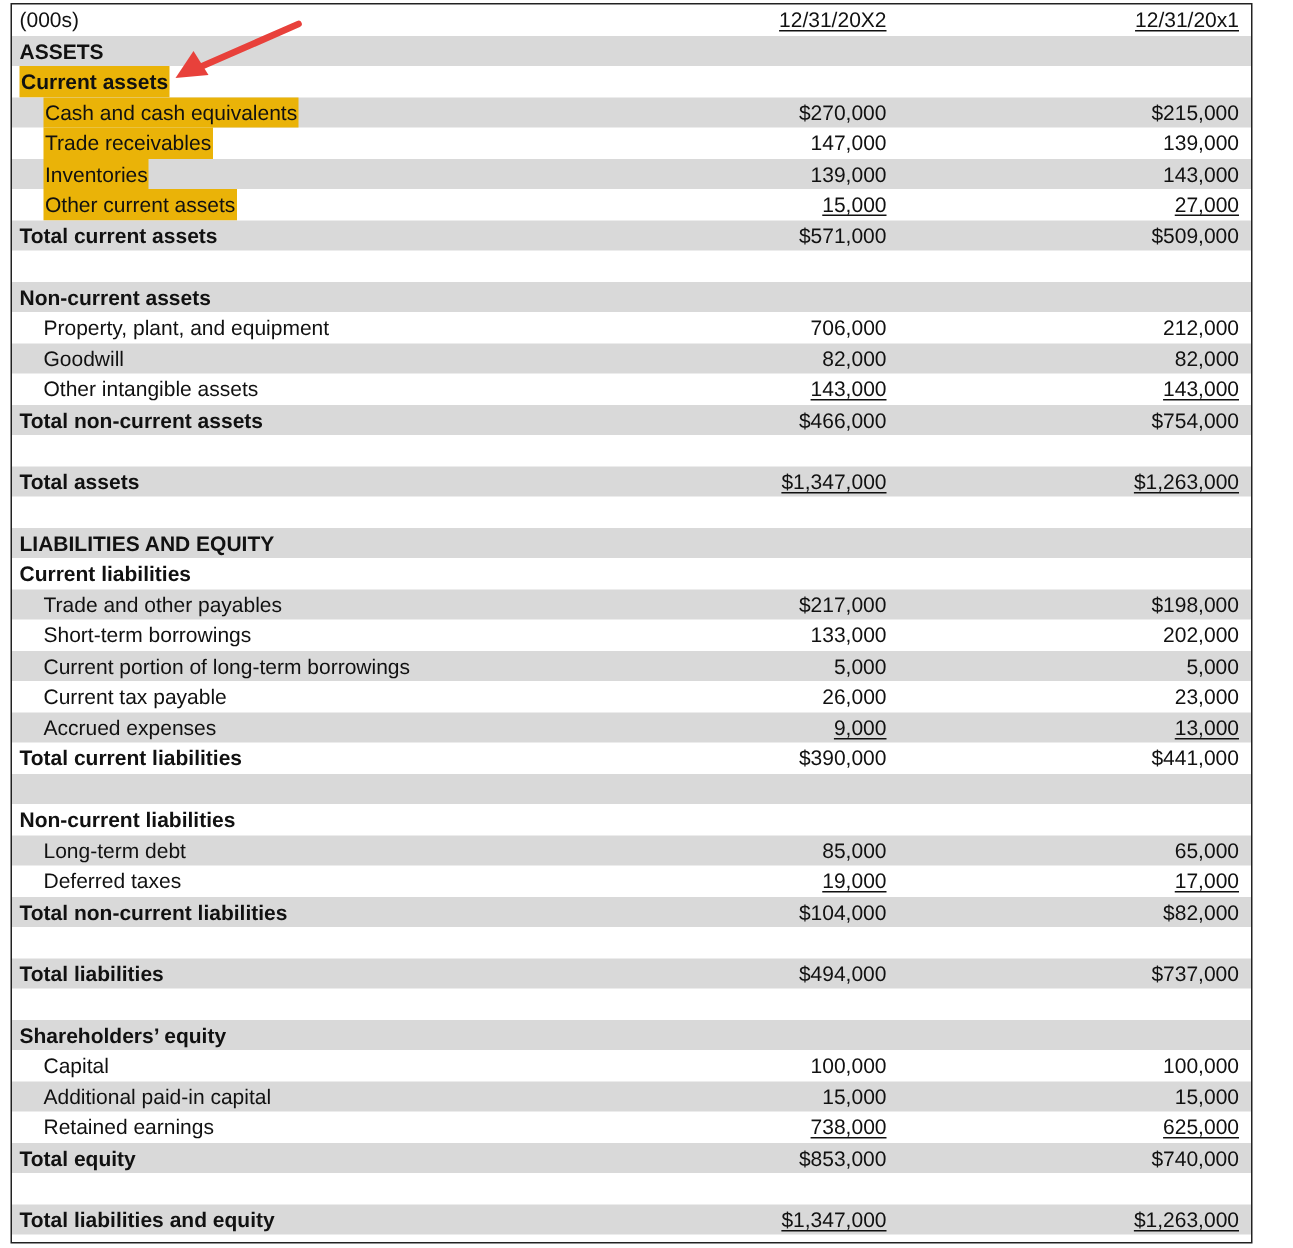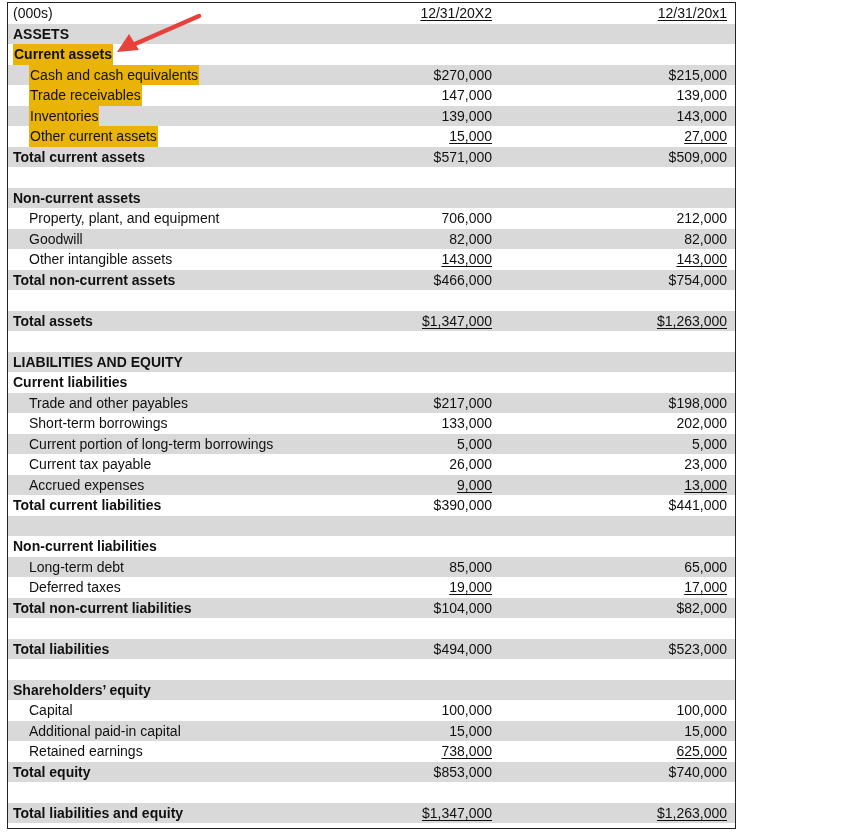--- a/index.html
+++ b/index.html
@@ -1,18 +1,18 @@
 <!DOCTYPE html>
 <html><head>
 <meta charset="utf-8">
 <style>
   html, body { margin:0; padding:0; background:#ffffff; }
   body { width:862px; height:832px; position:relative; overflow:hidden;
          font-family:"Liberation Sans", sans-serif; font-size:14px; color:#111; }
-  .sheet { position:absolute; left:7px; top:2px; width:729px; height:827px;
+  .sheet { position:absolute; left:7px; top:2px; width:828px; height:827px;
            border-left:1px solid #222; border-right:1px solid #222; border-bottom:1px solid #222; border-top:1px solid #222; box-sizing:border-box;text-decoration:underline; }
   .row { position:relative; height:20.5px; line-height:20.5px; white-space:nowrap; }
   .row.gray { background:#d9d9d9; }
   .label { position:absolute; left:5px; top:0; }
   .label.indent { left:21px; }
   .label.bold { font-weight:bold; }
   .hl { background:#eab308; padding:0 1px; }
   .v1 { position:absolute; right:243px; top:0; text-align:center; }
   .v2 { position:absolute; right:8px; top:0; text-align:center; }
   .u { text-decoration:underline; text-underline-offset:2px; }
@@ -174,21 +174,21 @@
         <span class="v2">$82,000</span>
       </div>
       <div class="row">
         <span class="label"></span>
         <span class="v1"></span>
         <span class="v2"></span>
       </div>
       <div class="row gray">
         <span class="label bold">Total liabilities</span>
         <span class="v1">$494,000</span>
-        <span class="v2">$523,000</span>
+        <span class="v2">$737,000</span>
       </div>
       <div class="row">
         <span class="label"></span>
         <span class="v1"></span>
         <span class="v2"></span>
       </div>
       <div class="row gray">
         <span class="label bold">Shareholders’ equity</span>
         <span class="v1"></span>
         <span class="v2"></span>

